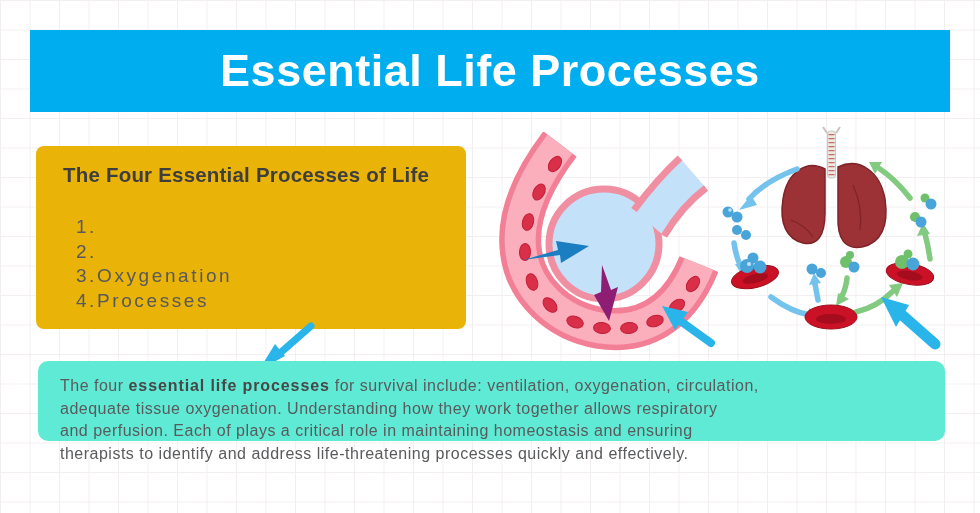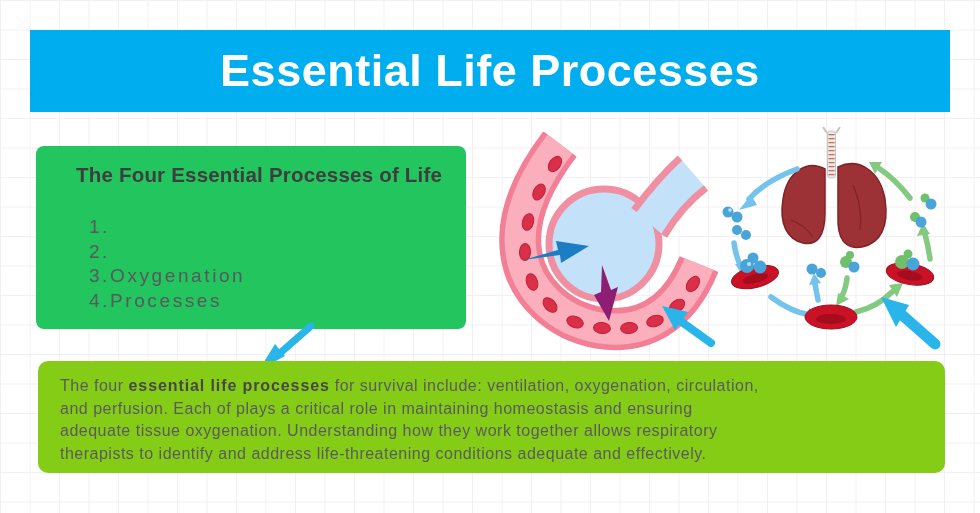--- a/index.html
+++ b/index.html
@@ -14,35 +14,35 @@
   }
   .header-banner{
     position:absolute;left:30px;top:30px;width:920px;height:82px;
     background:#00adef;display:flex;align-items:center;justify-content:center;
   }
   .page-title{
     color:#ffffff;font-size:45px;font-weight:bold;letter-spacing:0.5px;
   }
   .info-box{
     position:absolute;left:36px;top:146px;width:430px;height:183px;
-    background:#22c55e;border-radius:8px;box-sizing:border-box;
-    padding:17px 18px 0 40px;
+    background:#eab308;border-radius:8px;box-sizing:border-box;
+    padding:17px 18px 0 27px;
   }
   .info-heading{
     font-size:20.5px;font-weight:bold;color:#3e3e3e;letter-spacing:0.2px;
   }
   .info-list{
     list-style:none;margin:28px 0 0 0;padding:0;
     font-size:19px;color:#58595b;letter-spacing:2.6px;
   }
   .info-list li{display:flex;line-height:24.5px;}
   .info-list .num{min-width:34px;text-align:right;}
   .summary-box{
-    position:absolute;left:38px;top:361px;width:907px;height:112px;
-    background:#84cc16;border-radius:10px;box-sizing:border-box;
+    position:absolute;left:38px;top:361px;width:907px;height:80px;
+    background:#5eead4;border-radius:10px;box-sizing:border-box;
     padding:14px 0 0 22px;
     font-size:16px;color:#5a5b5d;letter-spacing:0.5px;
   }
   .summary-line{line-height:22.5px;white-space:nowrap;}
   .bold-seg{font-weight:bold;color:#474747;letter-spacing:0.9px;}
   .illu{position:absolute;}
   #alveolus-illu{left:498px;top:132px;width:220px;height:222px;}
   #circulation-illu{left:713px;top:125px;width:250px;height:235px;}
   #note-arrow{left:243px;top:320px;width:85px;height:58px;}
 </style>
@@ -192,16 +192,16 @@
 
 <svg id="note-arrow" class="illu" viewBox="0 0 85 58">
   <path d="M 68,6 Q 52,20 36,34" stroke="#29b5ea" stroke-width="7" stroke-linecap="round" fill="none"></path>
   <polygon points="16,50 42,36 32,24" fill="#29b5ea"></polygon>
 </svg>
 
 <div class="summary-box">
   <div class="summary-line">
     <span>The four </span><span class="bold-seg">essential life processes</span><span> for survival include: ventilation, oxygenation, circulation,</span>
   </div>
+  <div class="summary-line">adequate tissue oxygenation. Understanding how they work together allows respiratory</div>
   <div class="summary-line">and perfusion. Each of plays a critical role in maintaining homeostasis and ensuring</div>
-  <div class="summary-line">adequate tissue oxygenation. Understanding how they work together allows respiratory</div>
-  <div class="summary-line">therapists to identify and address life-threatening conditions adequate and effectively.</div>
+  <div class="summary-line">therapists to identify and address life-threatening processes quickly and effectively.</div>
 </div>
 
 </body></html>

